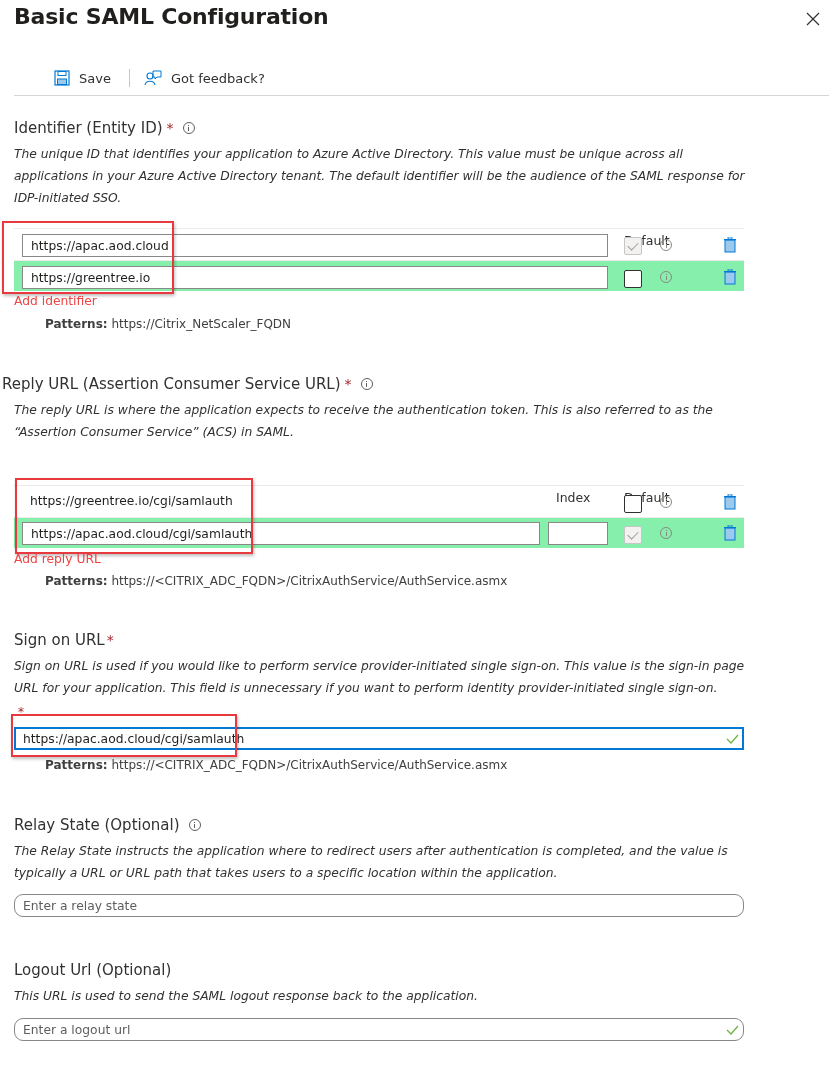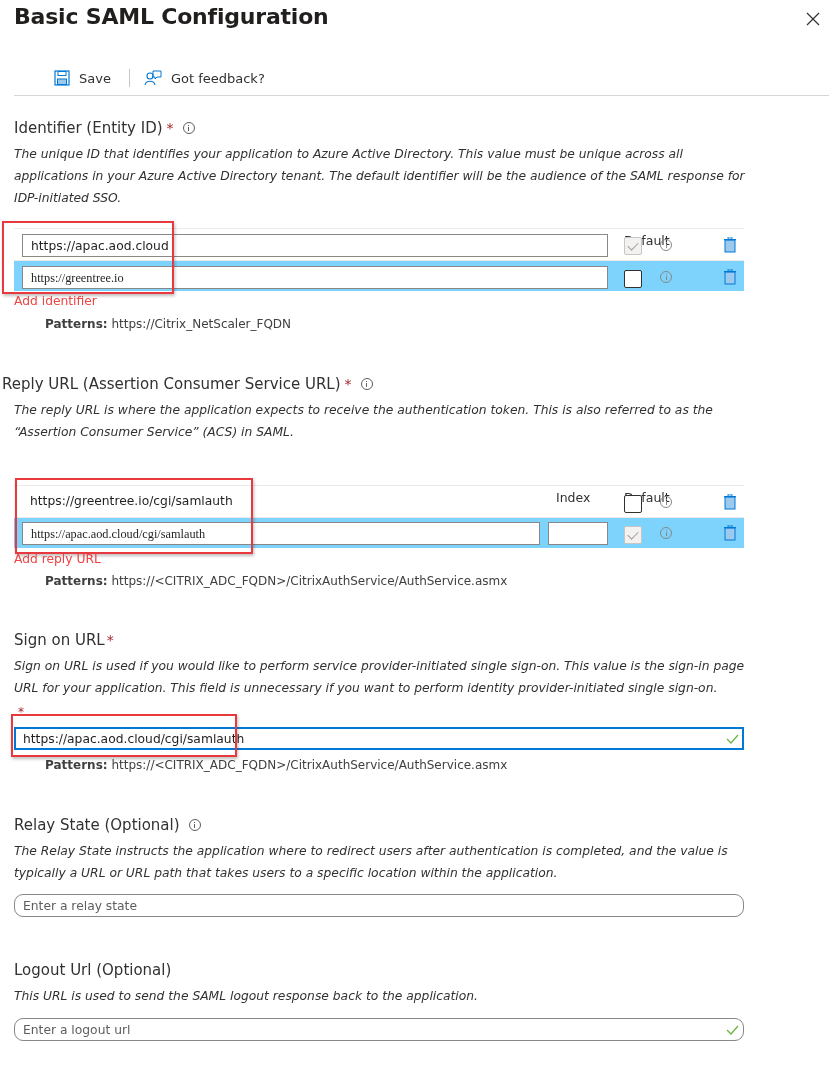--- a/index.html
+++ b/index.html
@@ -13,21 +13,21 @@
   .tb-sep { width: 1px; height: 18px; background: #c8c6c4; margin: 0 14px 0 18px; }
   .hr { left: 14px; top: 95px; width: 815px; height: 1px; background: #d6d6d6; }
   .label { font-size: 15px; color: #323130; display: flex; align-items: center; }
   .req { color: #a4262c; margin-left: 4px; font-size: 14px; }
   .info { display: inline-block; width: 12px; height: 12px; border: 1px solid #605e5c; border-radius: 50%; margin-left: 9px; position: relative; }
   .info::after { content: ""; position: absolute; left: 4.5px; top: 4px; width: 1px; height: 4px; background: #605e5c; }
   .info::before { content: ""; position: absolute; left: 4.5px; top: 2px; width: 1px; height: 1px; background: #605e5c; }
   .desc { font-size: 12.3px; font-style: italic; color: #323130; line-height: 22px; width: 740px; }
   .colhead { font-size: 12.5px; color: #323130; margin-top: 30px; }
   .row { left: 14px; width: 730px; height: 31px; border-top: 1px solid #edebe9; }
-  .row.alt { background: #7dd3fc; font-family: Liberation Serif, serif; }
+  .row.alt { background: #86efac; }
   .input { position: absolute; height: 23px; border: 1px solid #8a8886; background: #fff; font-size: 12.3px; color: #201f1e; padding: 3px 8px; line-height: 16px; white-space: nowrap; overflow: hidden; }
   .input.ph { color: #605e5c; border-radius: 9px; }
   .input.focused { border: 2px solid #0078d4; padding: 2px 7px; }
   .plaintext { position: absolute; font-size: 12.3px; color: #201f1e; }
   .chk { position: absolute; width: 18px; height: 18px; border: 1px solid #323130; border-radius: 2px; background: #fff; }
   .chk.disabled { border-color: #c8c6c4; background: #f3f2f1; }
   .chk.disabled::after { content: ""; position: absolute; left: 5px; top: 2px; width: 5px; height: 9px; border-right: 1px solid #a19f9d; border-bottom: 1px solid #a19f9d; transform: rotate(45deg); }
   .rowinfo { position: absolute; width: 12px; height: 12px; border: 1px solid #8a8886; border-radius: 50%; }
   .rowinfo::after { content: ""; position: absolute; left: 4.5px; top: 4px; width: 1px; height: 4px; background: #8a8886; }
   .rowinfo::before { content: ""; position: absolute; left: 4.5px; top: 2px; width: 1px; height: 1px; background: #8a8886; }

